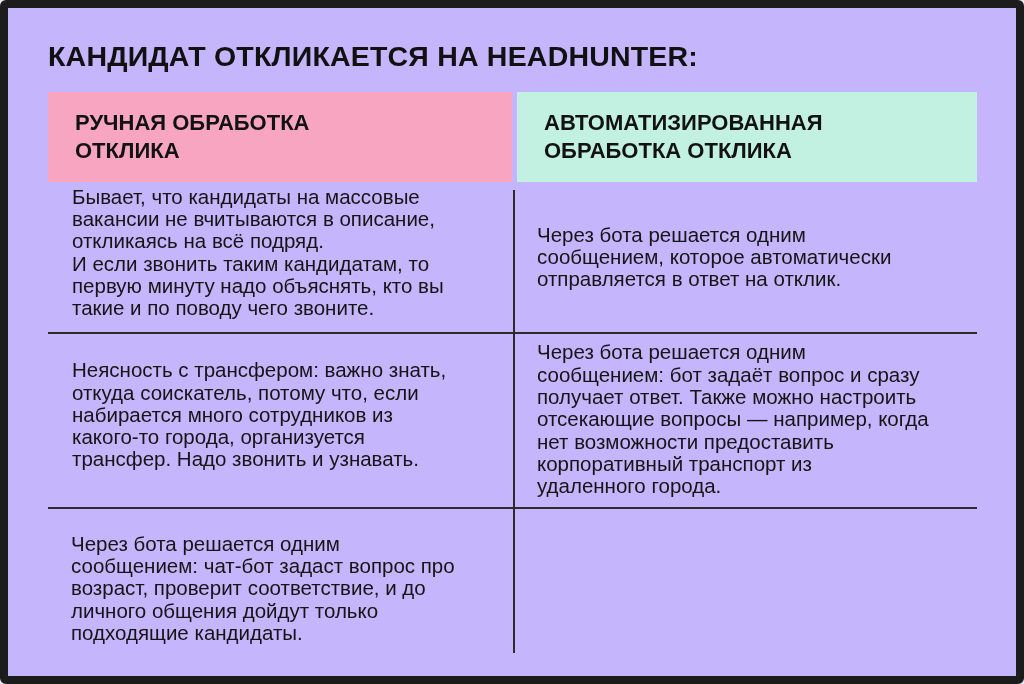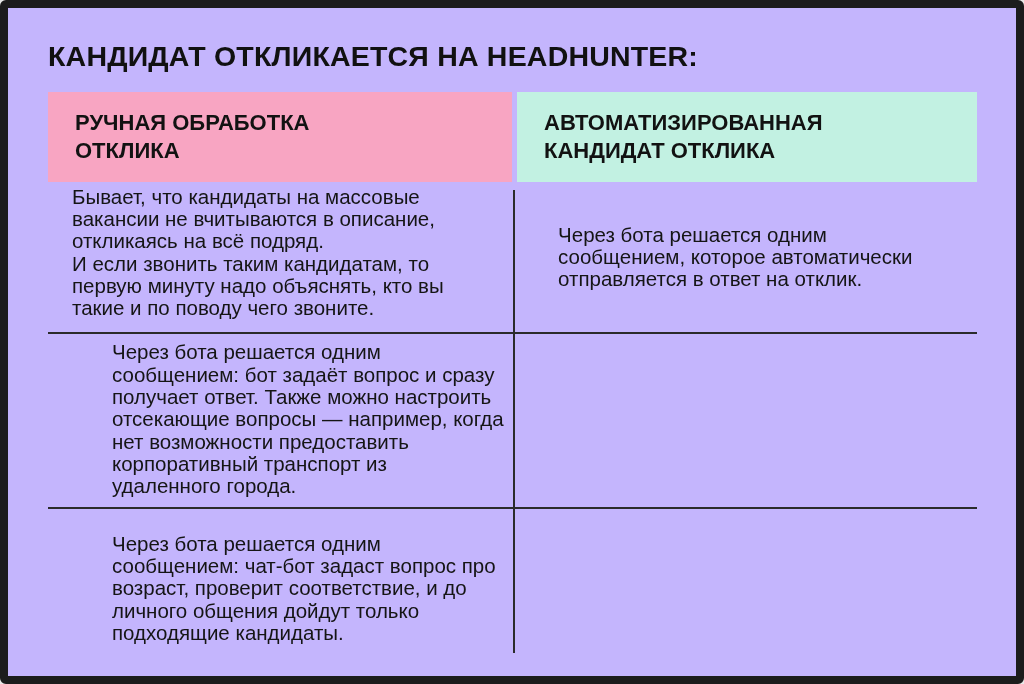--- a/index.html
+++ b/index.html
@@ -38,21 +38,21 @@
   }
   .row{display:flex;}
   .row1{height:150px;}
   .row2{height:175px;}
   .row3{height:163px;}
   .cell{
     box-sizing:border-box;
     display:flex;align-items:center;
   }
   .cell.left{width:466px;padding:0 30px 9px 24px;}
-  .cell.right{width:463px;padding:0 4px 0 23px;margin-left:41px;}
+  .cell.right{width:463px;padding:0 4px 0 23px;}
   .cell p{
     margin:0;
     font-size:20.5px;line-height:22.3px;
     white-space:pre-line;
     color:#151515;
   }
   .vline{
     position:absolute;left:465px;top:8px;
     width:1.6px;height:463px;background:#2b2b2b;
   }
@@ -69,21 +69,21 @@
 
   <h1 class="title">КАНДИДАТ ОТКЛИКАЕТСЯ НА HEADHUNTER:</h1>
 
   <div class="headers">
     <div class="hdr manual">
       <span>РУЧНАЯ ОБРАБОТКА
 ОТКЛИКА</span>
     </div>
     <div class="hdr auto">
       <span>АВТОМАТИЗИРОВАННАЯ
-КАНДИДАТ ОТКЛИКА</span>
+ОБРАБОТКА ОТКЛИКА</span>
     </div>
   </div>
 
   <div class="grid">
 
     <div class="row row1">
       <div class="cell left">
         <p>Бывает, что кандидаты на массовые
 вакансии не вчитываются в описание,
 откликаясь на всё подряд.
@@ -92,20 +92,27 @@
 такие и по поводу чего звоните.</p>
       </div>
       <div class="cell right">
         <p>Через бота решается одним
 сообщением, которое автоматически
 отправляется в ответ на отклик.</p>
       </div>
     </div>
 
     <div class="row row2">
+      <div class="cell left">
+        <p>Неясность с трансфером: важно знать,
+откуда соискатель, потому что, если
+набирается много сотрудников из
+какого-то города, организуется
+трансфер. Надо звонить и узнавать.</p>
+      </div>
       <div class="cell right">
         <p>Через бота решается одним
 сообщением: бот задаёт вопрос и сразу
 получает ответ. Также можно настроить
 отсекающие вопросы — например, когда
 нет возможности предоставить
 корпоративный транспорт из
 удаленного города.</p>
       </div>
     </div>

